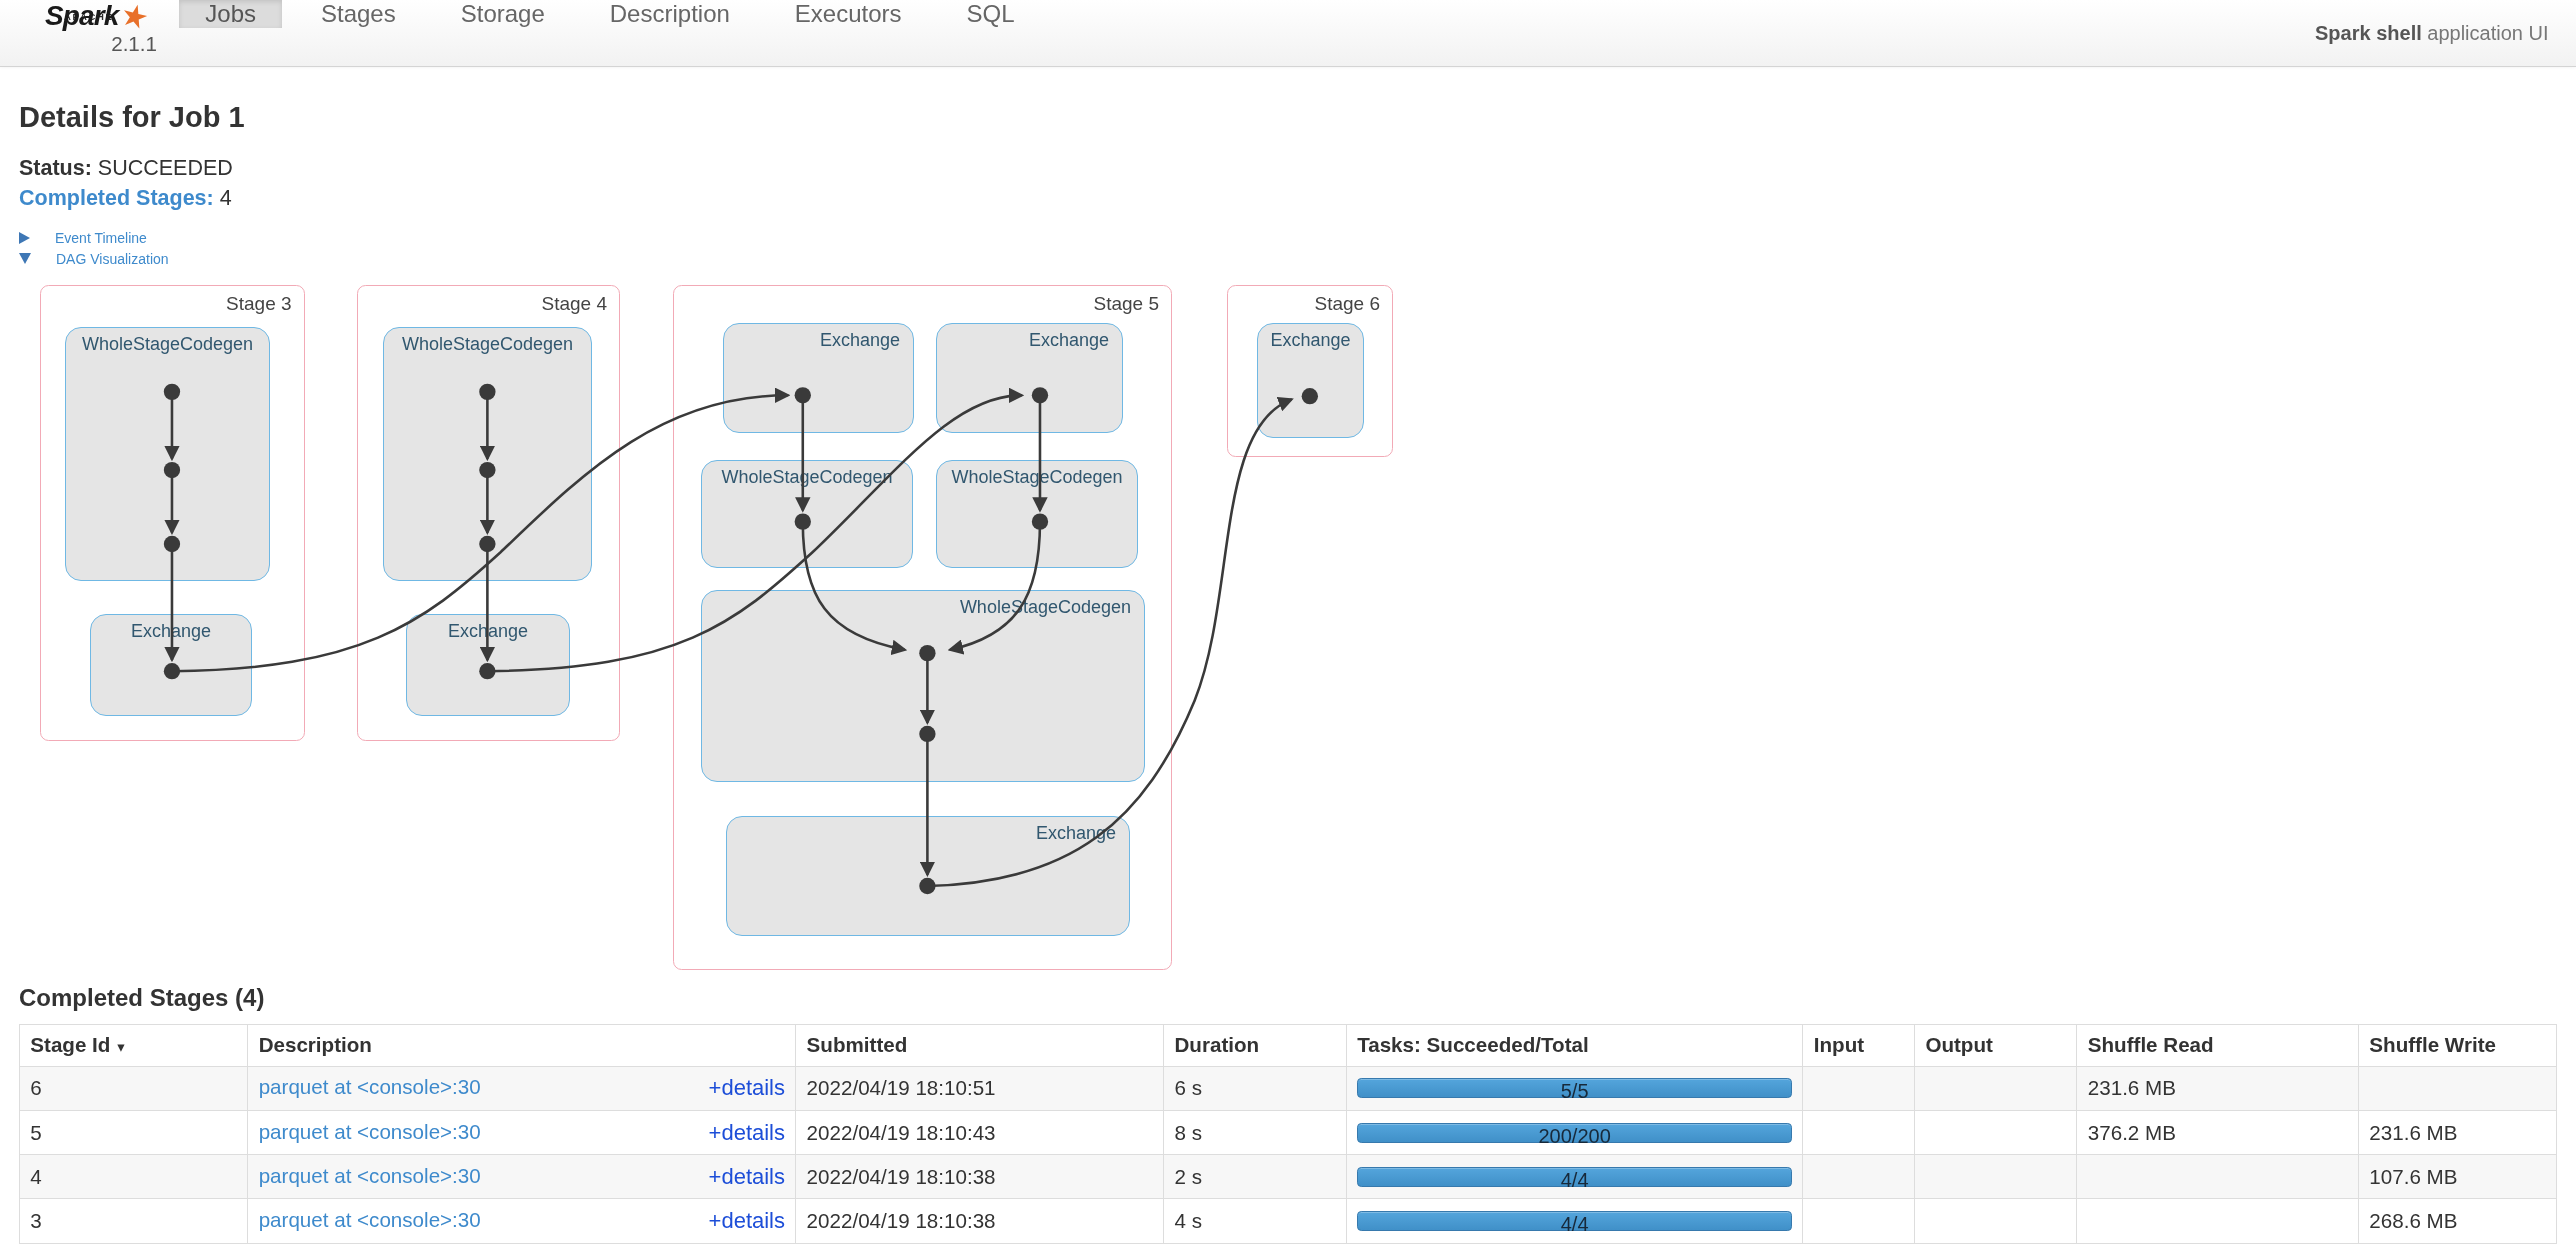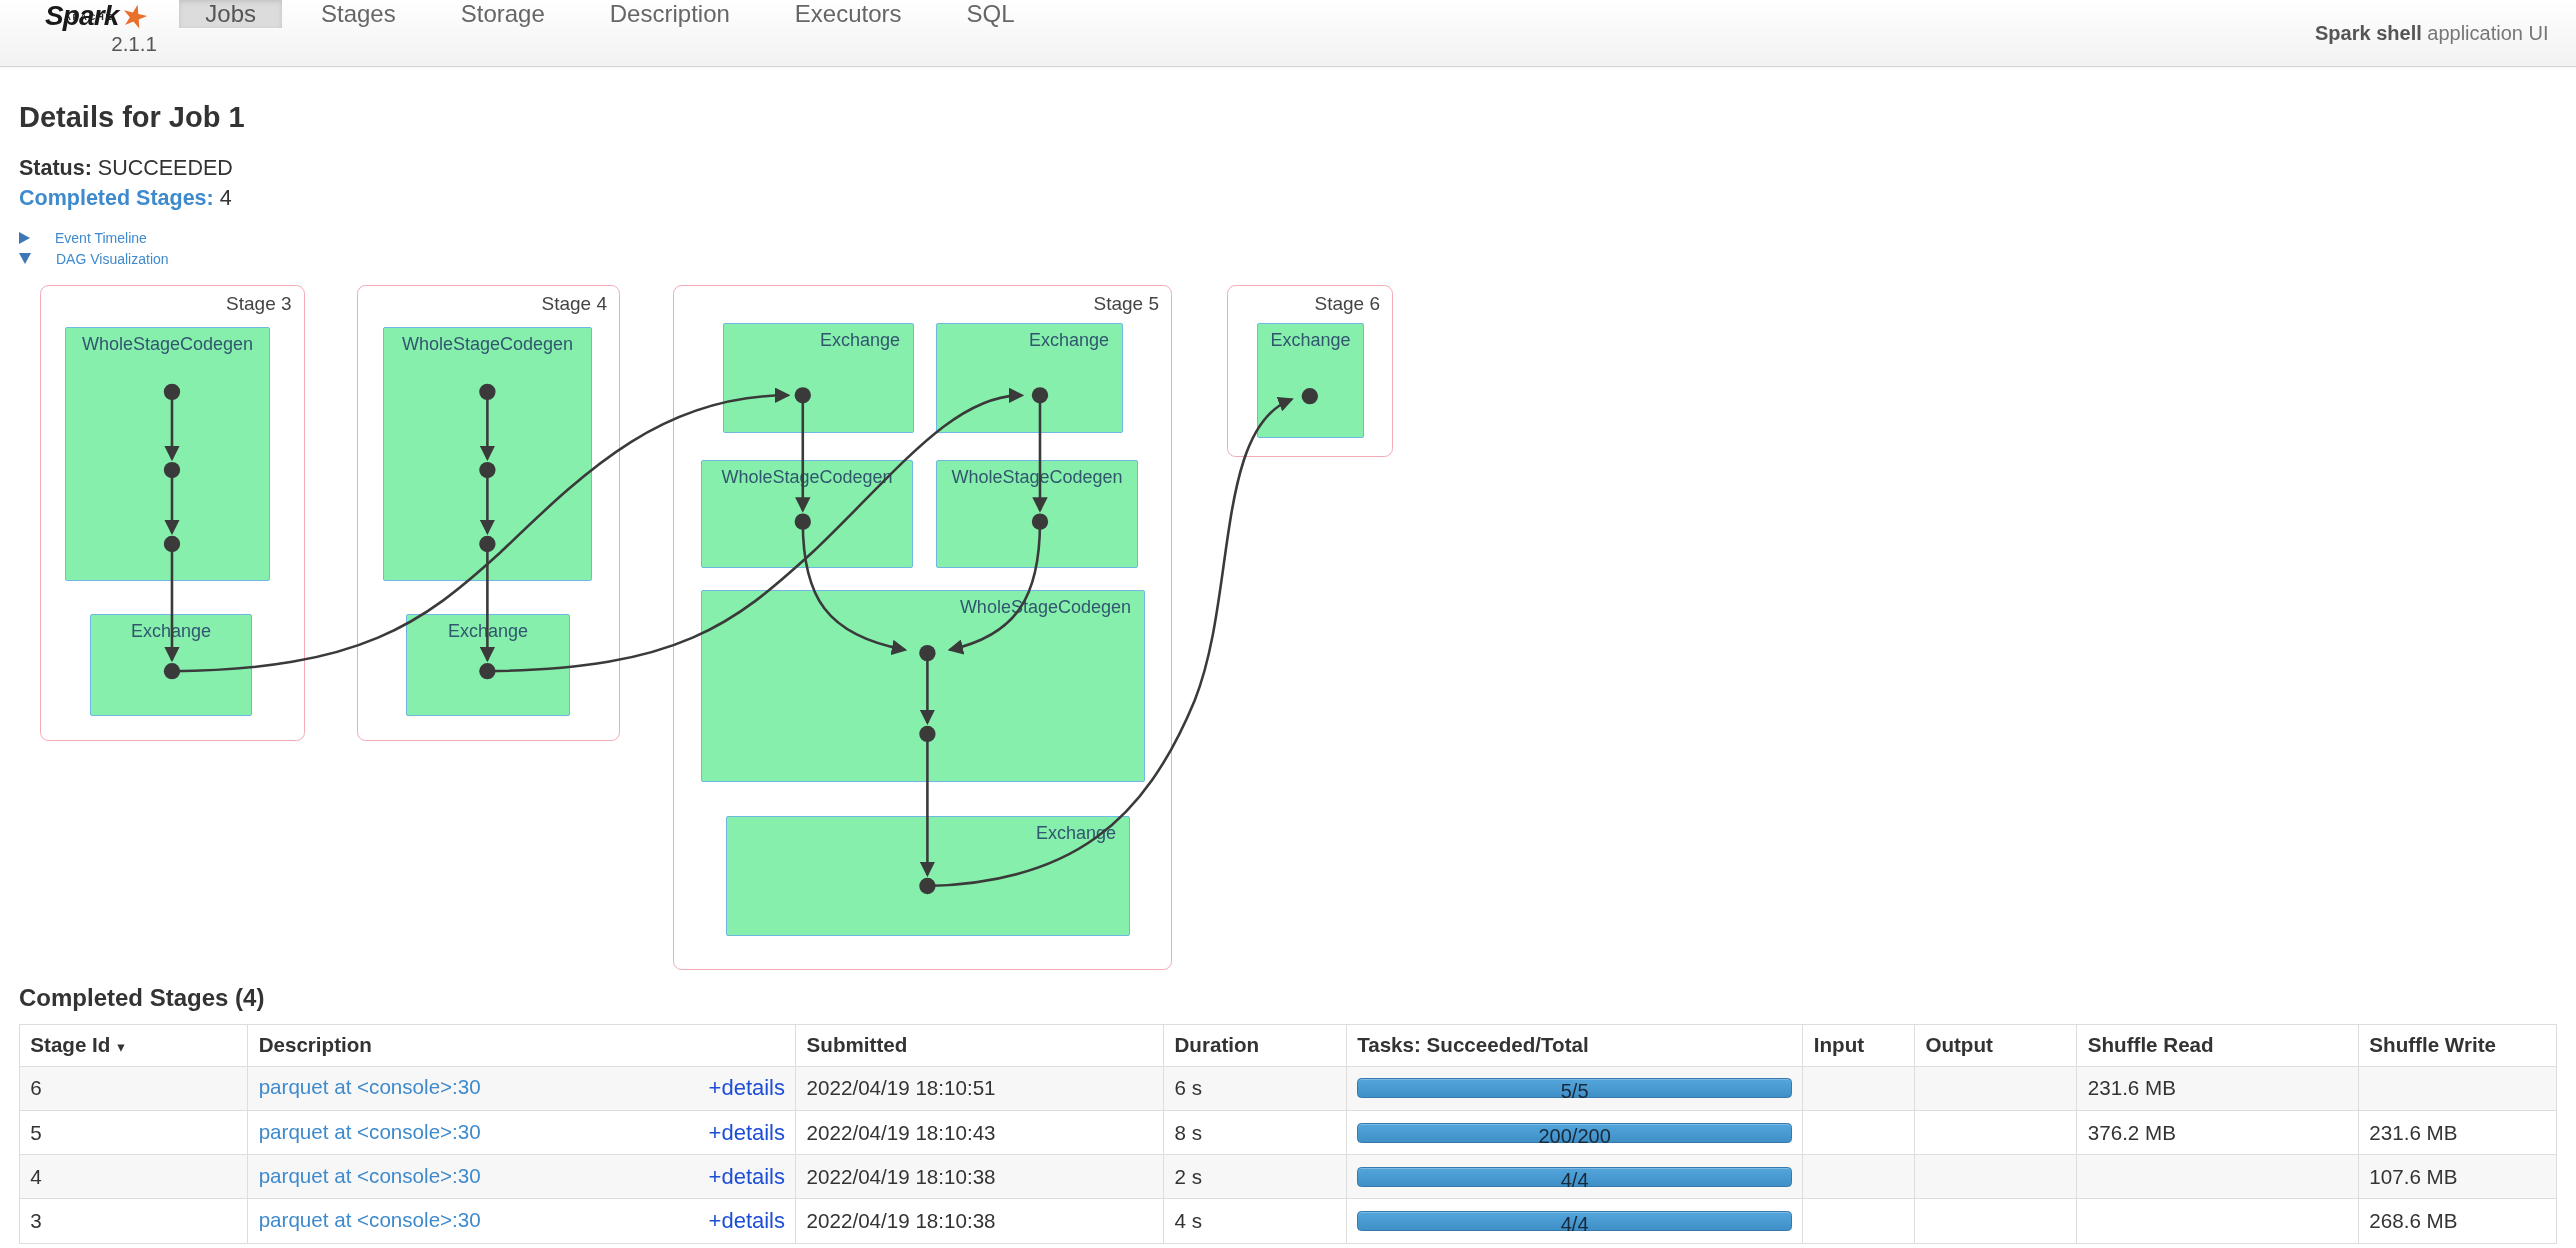--- a/index.html
+++ b/index.html
@@ -39,22 +39,22 @@
   .tri-right { width:0; height:0; border-left:11.2px solid #3e77b5;
     border-top:6.9px solid transparent; border-bottom:6.9px solid transparent; }
   .tri-down { width:0; height:0; border-top:11.2px solid #3e77b5;
     border-left:6.9px solid transparent; border-right:6.9px solid transparent; }
 
   
   .dag-wrap { position:relative; height:703px; margin-top:13.8px; }
   .cluster { position:absolute; background:#fff; border:1.3px solid #f2aab6;
     border-radius:8.6px; }
   .cluster-label { position:absolute; top:6.9px; right:12px; font-size:19px; color:#444; }
-  .op { position:absolute; background:#86efac; border:1.3px solid #6fb8e4;
-    border-radius:2px; }
+  .op { position:absolute; background:#e5e5e5; border:1.3px solid #6fb8e4;
+    border-radius:16px; }
   .op-label { display:block; padding:6px 10.3px 0; font-size:18px; color:#31576f;
     text-align:center; white-space:nowrap; }
   .op-label.lbl-r { text-align:right; padding-right:13px; }
   svg.dag-edges { position:absolute; left:0; top:0; pointer-events:none; }
   .edge { fill:none; stroke:#3a3a3a; stroke-width:3; stroke-linecap:round; }
   .dot { fill:#3a3a3a; }
 
   
   h4.table-heading { font-size:24px; font-weight:bold; color:#333; margin:0 0 12px; }
   table.stages { width:100%; border-collapse:collapse; font-size:20.6px; }

